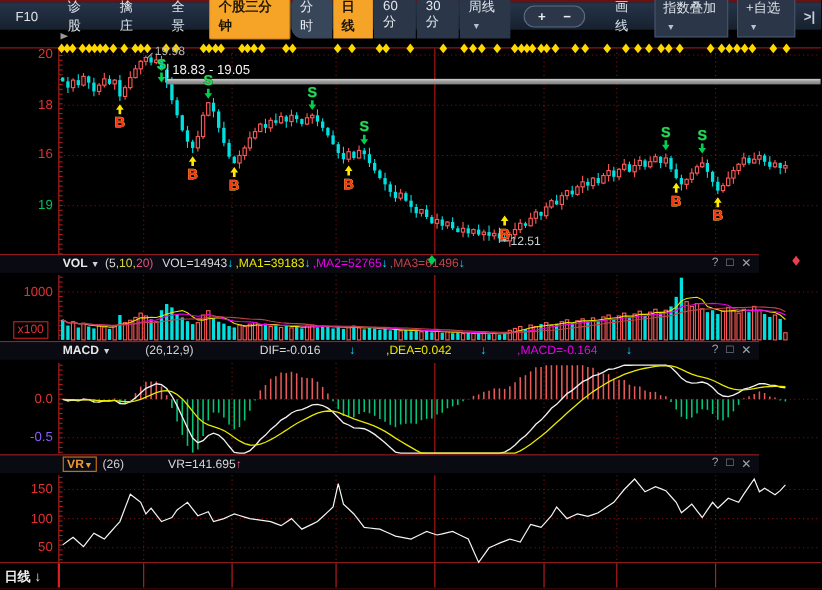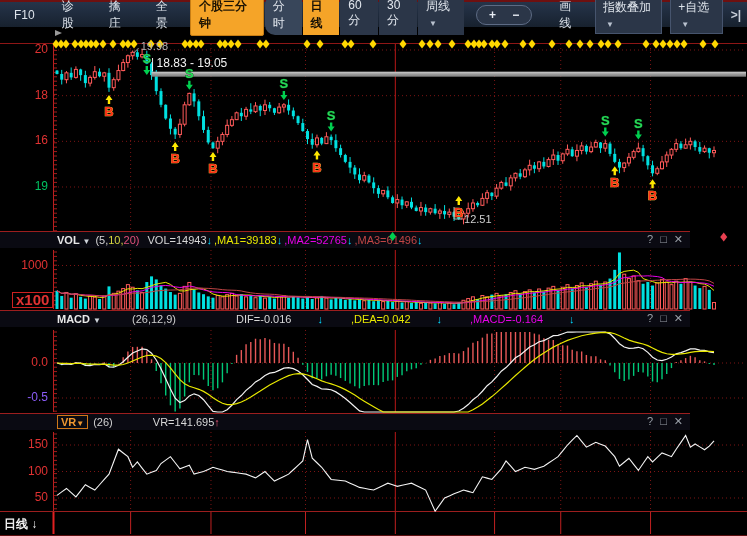--- a/index.html
+++ b/index.html
@@ -25,22 +25,22 @@
   .overflow{margin-left:8px;color:#c7ced8;font-weight:bold;}
   
   .phead{position:absolute;left:0;width:690px;height:17px;box-sizing:border-box;
     background:#0a0a12;border-top:1px solid #9c1e1e;display:flex;align-items:center;
     font-size:11px;padding-left:57px;white-space:nowrap;}
   .phead .sp{margin-right:5px;}
   .phead .arr{font-weight:bold;margin:0 2px 0 0;}
   .ctrl{position:absolute;right:7px;top:1px;display:flex;gap:7px;color:#9aa0a8;font-size:11px;}
   .vrbox{border:1px solid #d07818;color:#f09830;padding:0 3px;margin-right:5px;font-weight:bold;}
   .lbl{position:absolute;font-size:12px;}
-  .unitbox{position:absolute;border:1px solid #cc2020;color:#e03232;font-size:15px;
-    padding:0 3px;line-height:14px;font-weight:bold;}
+  .unitbox{position:absolute;border:1px solid #cc2020;color:#e03232;font-size:11px;
+    padding:0 3px;line-height:14px;}
   .status{position:absolute;left:4px;top:516px;font-size:12px;color:#f0f0f0;font-weight:bold;}
   svg{position:absolute;top:0;left:0;}
 </style>
 </head>
 <body>
 <div id="app">
 
   <div class="toolbar">
     <div class="tleft">
         <span class="ttab">F10</span>

